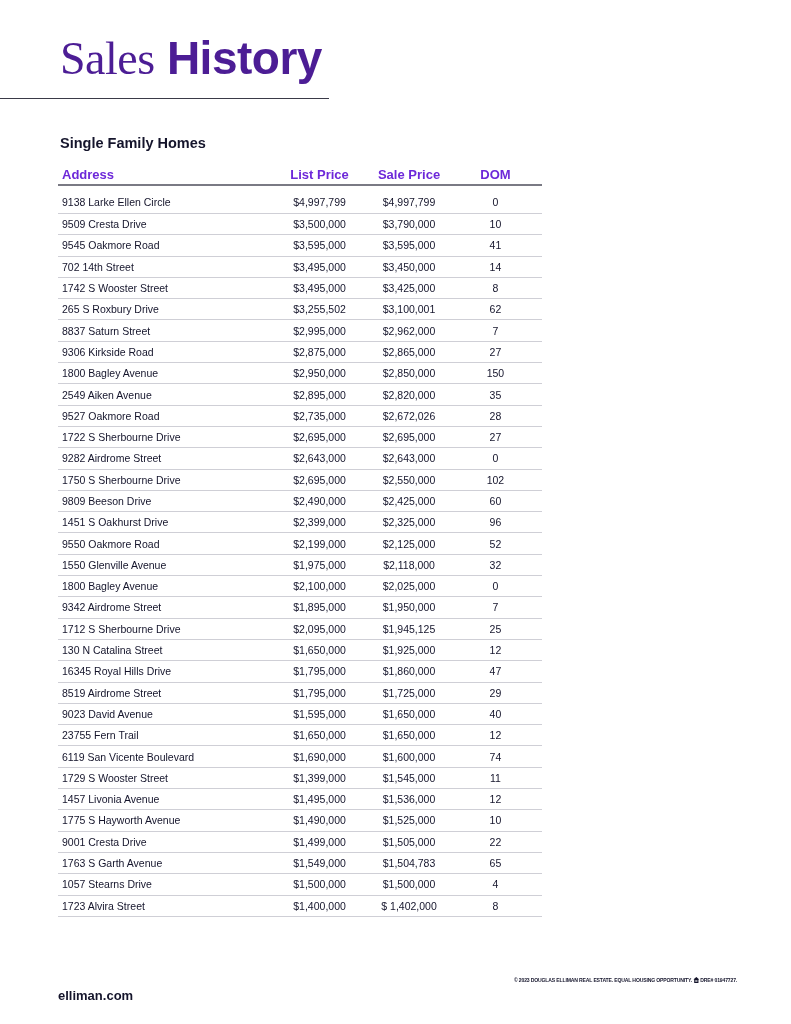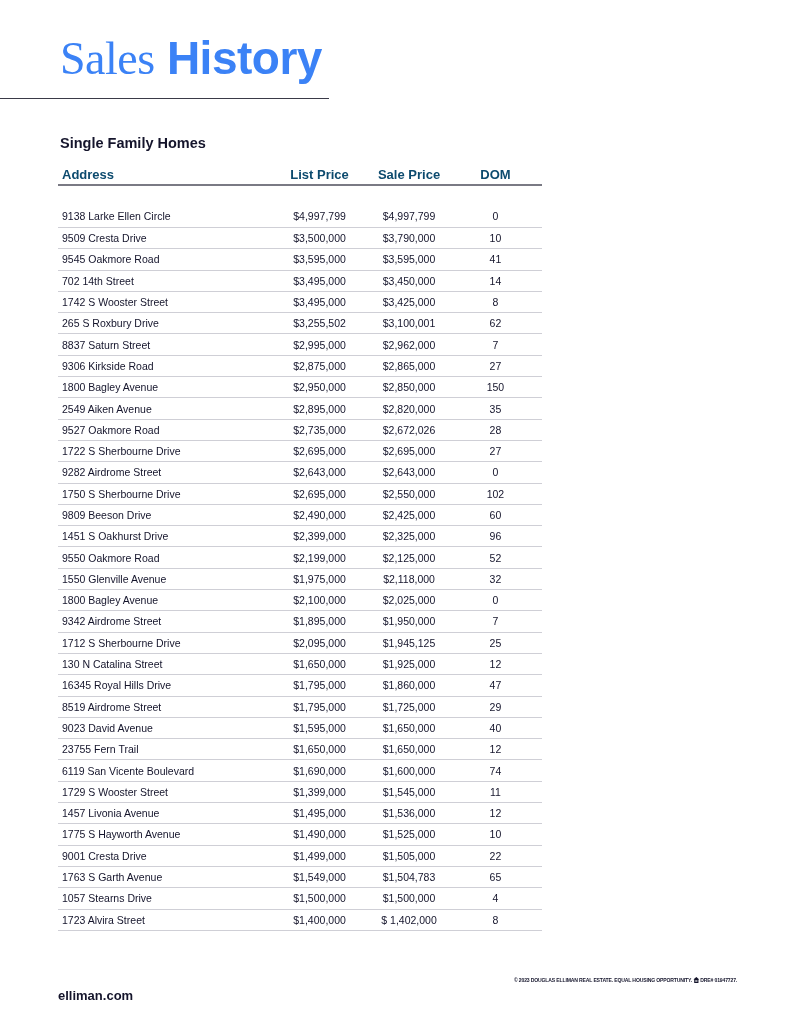--- a/index.html
+++ b/index.html
@@ -1,29 +1,29 @@
 <!DOCTYPE html>
 <html><head>
   <meta charset="utf-8">
   <style>
     html, body { margin: 0; padding: 0; background: #ffffff; }
     body { width: 791px; height: 1024px; position: relative; overflow: hidden;
            font-family: "Liberation Sans", "DejaVu Sans", sans-serif; color: #14142b; }
     .title { position: absolute; left: 60px; top: 30px; font-size: 46px; line-height: 56px;
-             color: #3b82f6; white-space: nowrap; letter-spacing: -0.5px; }
+             color: #4c1d95; white-space: nowrap; letter-spacing: -0.5px; }
     .title .light { font-family: "Liberation Serif", "DejaVu Serif", serif; font-weight: normal; }
     .title .bold { font-family: "Liberation Sans", sans-serif; font-weight: bold; letter-spacing: -0.5px; }
     .title-rule { position: absolute; left: 0; top: 98px; width: 329px; height: 1px; background: #3a3a48; }
     .section-title { position: absolute; left: 60px; top: 135px; font-size: 14.5px; font-weight: bold; color: #14142b; }
     .table { position: absolute; left: 58px; top: 164px; width: 484px; border-collapse: collapse; }
-    .table th { font-size: 13px; font-weight: bold; color: #0c4a6e; height: 20px; padding: 0;
+    .table th { font-size: 13px; font-weight: bold; color: #6d28d9; height: 20px; padding: 0;
                 border-bottom: 2px solid #7a7a84; vertical-align: middle; }
     .table td { font-size: 10.5px; color: #14142b; height: 20.3px; padding: 0; border-bottom: 1px solid #cfcfd6;
                 vertical-align: middle; }
-    .table tr.first td { height: 23px; padding-top: 18px; }
+    .table tr.first td { height: 23px; padding-top: 4px; }
     .col-addr { text-align: left; padding-left: 4px !important; width: 210px; }
     .col-list { text-align: center; width: 100px; }
     .col-sale { text-align: center; width: 80px; }
     .col-dom  { text-align: center; width: 94px; }
     .footer-left { position: absolute; left: 58px; top: 988px; font-size: 13px; font-weight: bold; color: #14142b; }
     .footer-right { position: absolute; left: 514px; top: 977px; font-size: 6px; font-weight: bold; color: #14142b;
                     white-space: nowrap; letter-spacing: -0.2px; transform: scaleX(0.85); transform-origin: left center; }
     .house-icon { display: inline-block; width: 7px; height: 6px; vertical-align: middle; }
   </style>
 </head>

